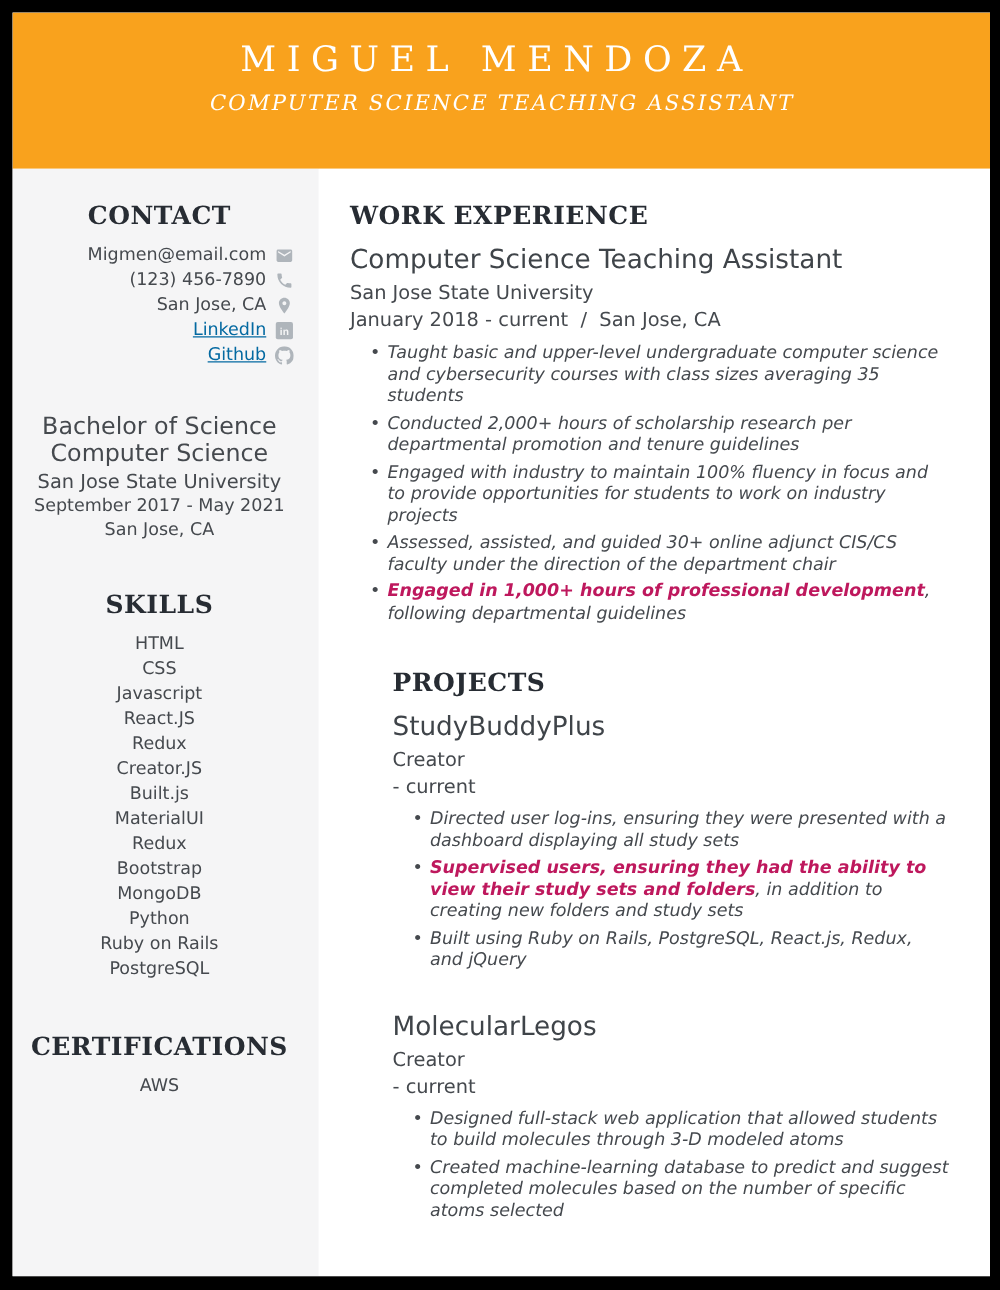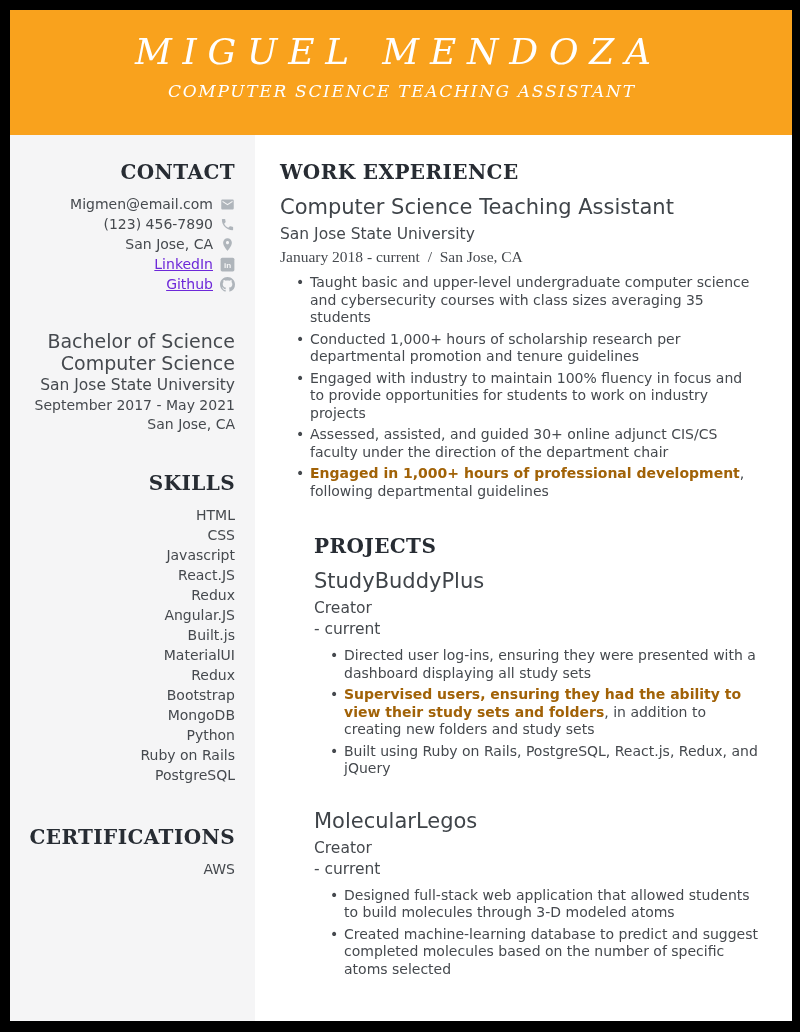--- a/index.html
+++ b/index.html
@@ -21,43 +21,42 @@
 
   
   .header {
     height:125px; flex:0 0 125px;
     background:#F9A21D;
     color:#ffffff;
     text-align:center;
   }
   .name {
     font-family:"DejaVu Serif", serif;
-    font-size:36px; font-weight:400;
+    font-size:28px; font-weight:400;
     letter-spacing:0.30em;
     margin:21px 16px 0 0;
     padding-left:0.30em; 
-    font-style:italic;
   }
   .subtitle {
     font-family:"DejaVu Serif", serif;
     font-style:italic;
     font-size:17px; font-weight:400;
     letter-spacing:0.10em;
     margin-top:9px;
     padding-left:0.10em;
   }
 
   
   .cols { flex:1; display:flex; min-height:0; }
 
   .sidebar {
     width:245px; flex:0 0 245px;
     background:#F5F5F6;
     padding:25px 20px 0 10px;
-    text-align:right;
+    text-align:center;
     color:#45494E;
   }
   .main {
     flex:1;
     background:#ffffff;
     padding:25px 26px 0 25px;
     color:#45494E;
   }
 
   .sec-heading {
@@ -66,21 +65,21 @@
     color:#272C33;
     letter-spacing:0.02em;
     margin:0 0 10px 0;
   }
 
   
   .contact-row {
     display:flex; justify-content:flex-end; align-items:center;
     gap:7px; height:20px; font-size:14px;
   }
-  .contact-row a { color:#6d28d9; text-decoration:underline; }
+  .contact-row a { color:#0369a1; text-decoration:underline; }
   .contact-icon { width:15px; height:15px; display:inline-flex; }
   .contact-icon svg { width:15px; height:15px; fill:#AFB5BB; }
 
   
   .edu { margin-top:36px; }
   .edu-degree, .edu-major { font-size:19px; line-height:22px; }
   .edu-school { font-size:15.5px; line-height:22px; }
   .edu-dates, .edu-loc { font-size:14px; line-height:19px; }
 
   
@@ -89,38 +88,39 @@
   .plain-list div { font-size:14px; line-height:20px; }
 
   
   .job-title, .project-name {
     font-size:21px; line-height:27px; font-weight:400;
     color:#3F4449; margin:7px 0 3px 0;
   }
   .job-company, .job-dates-line, .project-role, .project-dates {
     font-size:15.5px; line-height:21px;
   }
-  .job-dates-line { margin-top:1px;font-family:Liberation Serif, serif; }
+  .job-dates-line { margin-top:1px; }
 
   ul.bullets {
     list-style:none;
     margin:7px 0 0 0;
     padding:0 6px 0 30px;
+    font-style:italic;
   }
   ul.bullets li {
     position:relative;
     font-size:14px; line-height:17.5px;
     margin-bottom:4px;
   }
   ul.bullets li::before {
     content:"\2022";
     position:absolute; left:-14px; top:0;
     font-size:14px;
   }
-  .seg-bold { font-weight:700; color:#a16207; }
+  .seg-bold { font-weight:700; color:#be185d; }
 
   .projects { margin-top:34px;margin-left:34px; }
   .project { margin-bottom:26px; }
   .project + .project { margin-top:30px; }
 </style>
 </head>
 <body>
 
 <div class="page">
   <div class="inner">
@@ -190,21 +190,21 @@
         </div>
 
         <div class="skills">
           <h2 class="sec-heading">SKILLS</h2>
           <div id="skills-list" class="plain-list">
               <div>HTML</div>
               <div>CSS</div>
               <div>Javascript</div>
               <div>React.JS</div>
               <div>Redux</div>
-              <div>Angular.JS</div>
+              <div>Creator.JS</div>
               <div>Built.js</div>
               <div>MaterialUI</div>
               <div>Redux</div>
               <div>Bootstrap</div>
               <div>MongoDB</div>
               <div>Python</div>
               <div>Ruby on Rails</div>
               <div>PostgreSQL</div>
             </div>
         </div>
@@ -225,21 +225,21 @@
           <div class="job">
             <div class="job-title">Computer Science Teaching Assistant</div>
             <div class="job-company">San Jose State University</div>
             <div class="job-dates-line">
               <span>January 2018 - current</span>
               <span>&nbsp;<span>/</span>&nbsp;</span>
               <span>San Jose, CA</span>
             </div>
             <ul class="bullets" id="job0-bullets">
                 <li><span class="seg">Taught basic and upper-level undergraduate computer science and cybersecurity courses with class sizes averaging 35 students</span></li>
-                <li><span class="seg">Conducted 1,000+ hours of scholarship research per departmental promotion and tenure guidelines</span></li>
+                <li><span class="seg">Conducted 2,000+ hours of scholarship research per departmental promotion and tenure guidelines</span></li>
                 <li><span class="seg">Engaged with industry to maintain 100% fluency in focus and to provide opportunities for students to work on industry projects</span></li>
                 <li><span class="seg">Assessed, assisted, and guided 30+ online adjunct CIS/CS faculty under the direction of the department chair</span></li>
                 <li><span class="seg-bold">Engaged in 1,000+ hours of professional development</span><span class="seg">, following departmental guidelines</span></li>
               </ul>
           </div>
         </div>
 
         <div class="projects">
           <h2 class="sec-heading">PROJECTS</h2>
 

